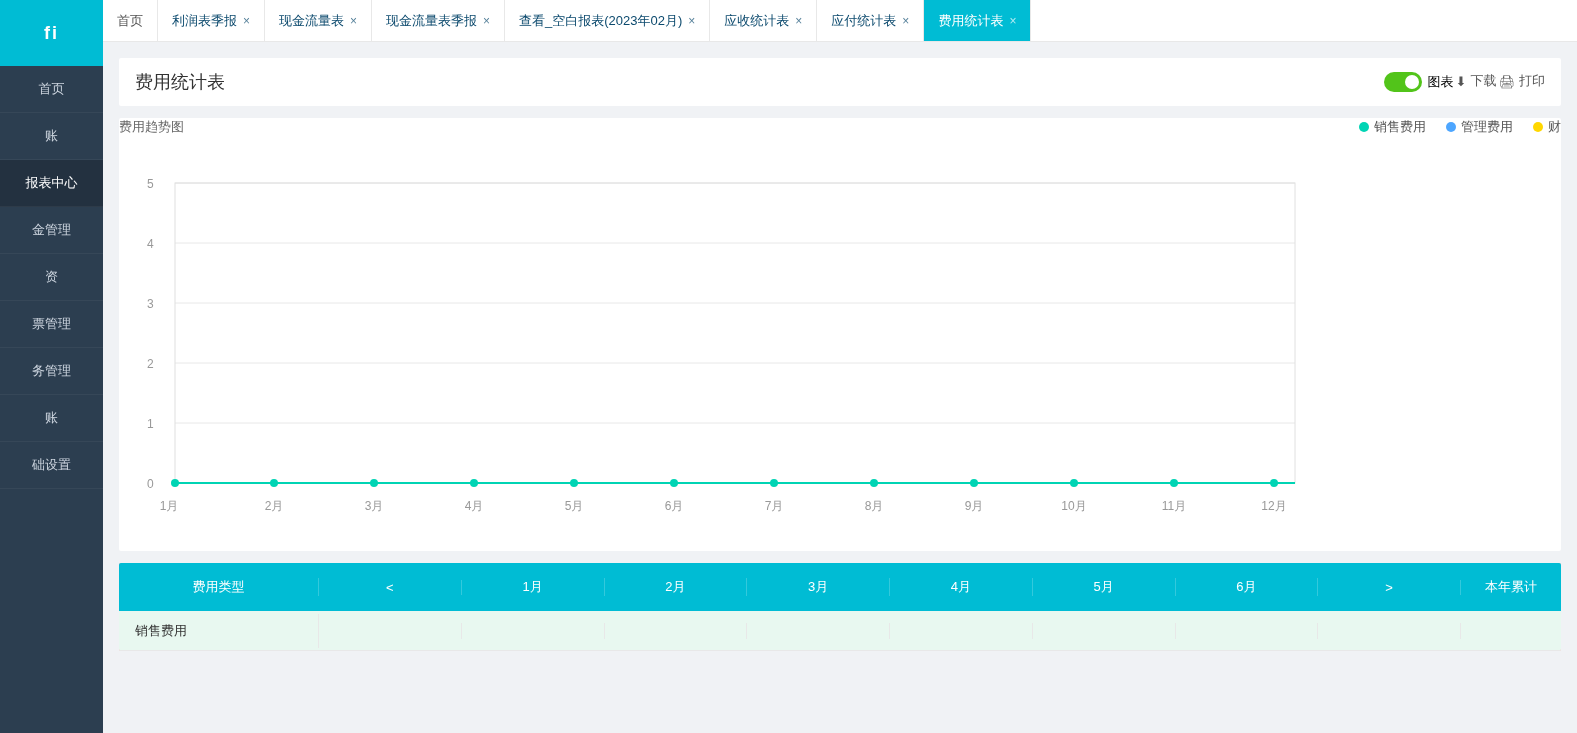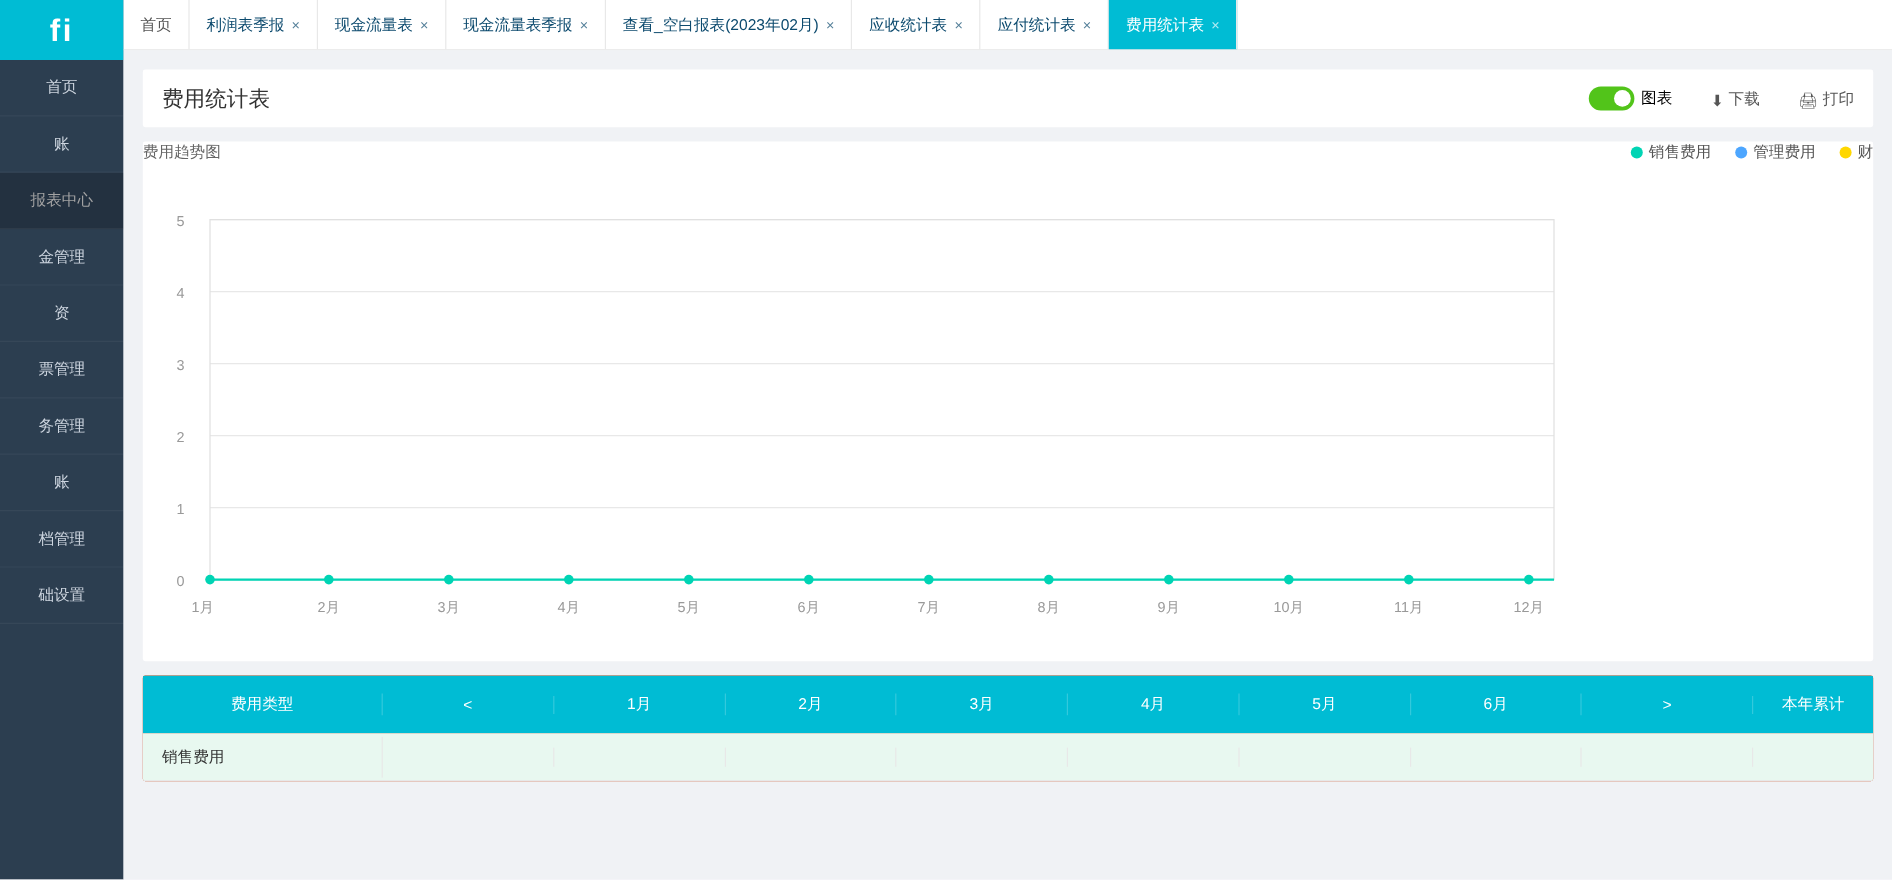--- a/index.html
+++ b/index.html
@@ -9,38 +9,38 @@
     .sidebar {
       width: 103px;
       background: #2c3e50;
       display: flex;
       flex-direction: column;
       height: 100%;
       flex-shrink: 0;
     }
     .sidebar-logo {
       background: #00bcd4;
-      height: 50px;
+      height: 66px;
       display: flex;
       align-items: center;
       justify-content: center;
-      font-size: 26px;
+      font-size: 18px;
       font-weight: bold;
       color: white;
       letter-spacing: 2px;
     }
     .sidebar-item {
       padding: 14px 8px;
       color: #cdd5df;
       text-align: center;
       cursor: pointer;
       font-size: 13px;
       border-bottom: 1px solid rgba(255,255,255,0.05);
     }
-    .sidebar-item.active { background: rgba(0,0,0,0.2); color: #a3a3a3; }
+    .sidebar-item.active { background: rgba(0,0,0,0.2); color: #ffffff; }
 
     
     .main {
       flex: 1;
       display: flex;
       flex-direction: column;
       overflow: hidden;
       background: #f0f2f5;
     }
 
@@ -95,22 +95,22 @@
       margin-bottom: 12px;
       border-radius: 2px;
     }
     .page-title {
       font-size: 18px;
       font-weight: 500;
       color: #333;
     }
     .header-actions {
       display: flex;
-      align-items: flex-end;
-      gap: 32px;
+      align-items: flex-start;
+      gap: 2px;
     }
     .toggle-wrap {
       display: flex;
       align-items: center;
       gap: 6px;
     }
     .toggle {
       width: 38px;
       height: 20px;
       background: #52c41a;
@@ -172,21 +172,21 @@
     }
 
     
     .chart-container {
       width: 100%;
       overflow: hidden;
     }
 
     
     .table-section {
-      background: #c2410c;
+      background: #fca5a5;
       border-radius: 2px;
       overflow: hidden;
     }
     .table-header-row {
       background: #00bcd4;
       display: flex;
       height: 48px;
       align-items: center;
     }
     .th-cell {
@@ -252,21 +252,20 @@
 <div class="sidebar">
   <div class="sidebar-logo">fi</div>
   <div class="sidebar-item">首页</div>
   <div class="sidebar-item">账</div>
   <div class="sidebar-item active">报表中心</div>
   <div class="sidebar-item">金管理</div>
   <div class="sidebar-item">资</div>
   <div class="sidebar-item">票管理</div>
   <div class="sidebar-item">务管理</div>
   <div class="sidebar-item">账</div>
-  <div class="sidebar-item">档管理</div>
   <div class="sidebar-item">础设置</div>
 </div>
 
 <div class="main">
 
   <div class="tab-bar">
     <div class="tab-item home">
       <span>首页</span>
     </div>
     <div class="tab-item">

